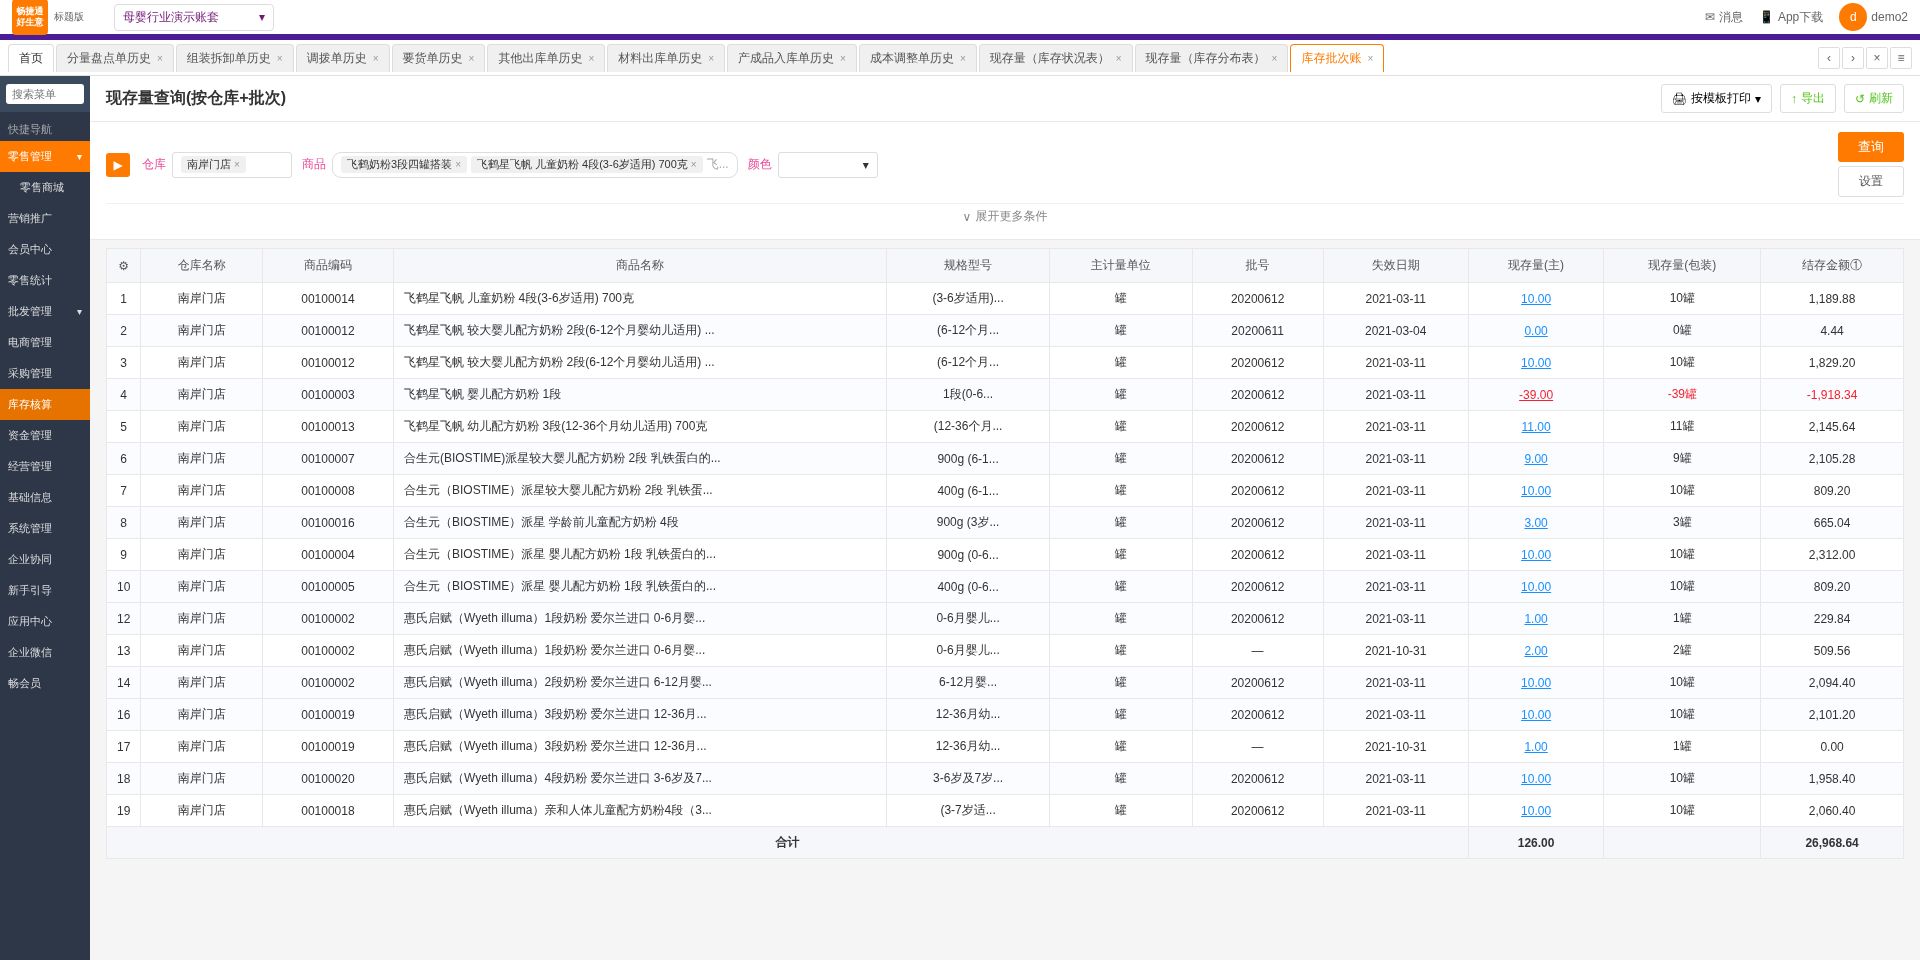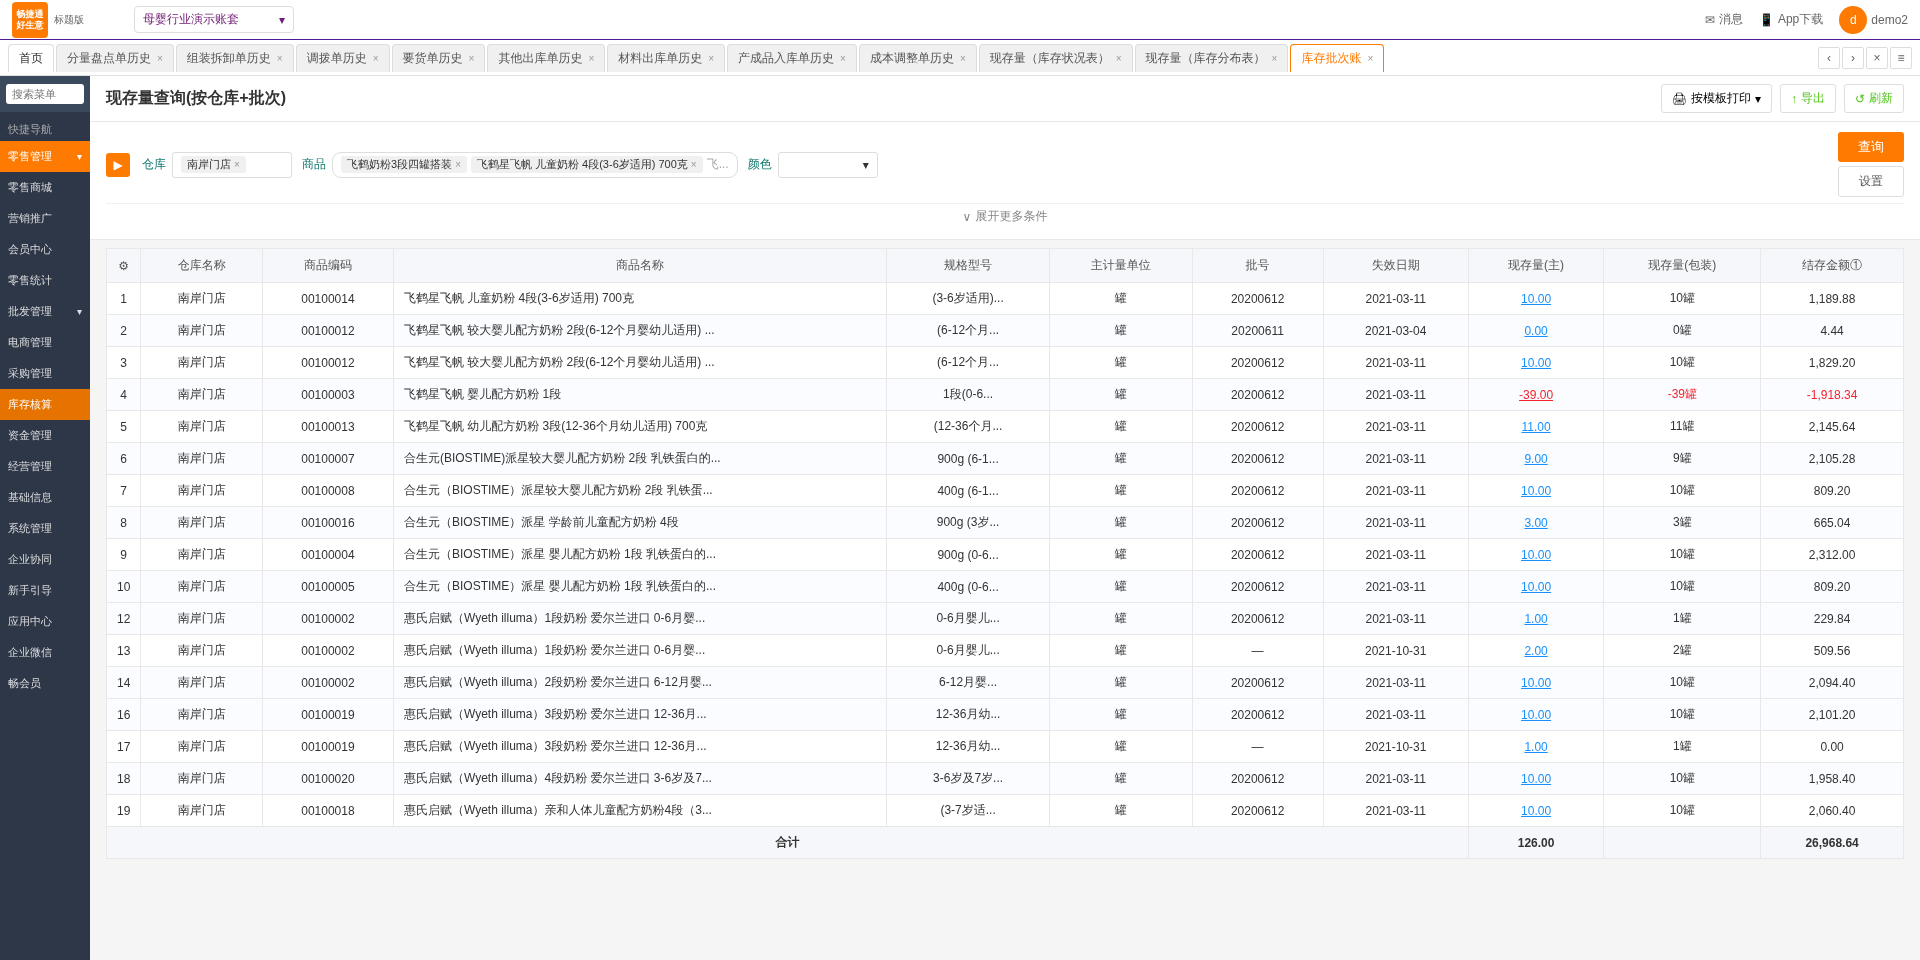--- a/index.html
+++ b/index.html
@@ -1,19 +1,19 @@
 <!DOCTYPE html>
 <html><head>
   <meta charset="utf-8">
   <style>
     * { box-sizing: border-box; margin: 0; padding: 0; }
     body { font-family: 'Microsoft YaHei', Arial, sans-serif; font-size: 12px; background: #f5f5f5; color: #333; height: 960px; overflow: hidden; }
 
     
-    .top-bar { height: 40px; background: #fff; display: flex; align-items: center; padding: 0 12px; border-bottom: 1px solid #4c1d95; gap: 20px; }
+    .top-bar { height: 40px; background: #fff; display: flex; align-items: center; padding: 0 12px; border-bottom: 6px solid #4c1d95; }
     .logo-area { display: flex; align-items: center; gap: 6px; min-width: 90px; }
     .logo-box { width: 36px; height: 36px; background: #ff7a00; border-radius: 4px; display: flex; align-items: center; justify-content: center; color: #fff; font-size: 10px; font-weight: bold; }
     .dropdown-selector { display: flex; align-items: center; gap: 4px; padding: 4px 8px; border: 1px solid #ddd; border-radius: 4px; cursor: pointer; font-size: 12px; color: #701a75; min-width: 160px; }
     .top-right { margin-left: auto; display: flex; align-items: center; gap: 16px; }
     .top-icon-btn { display: flex; align-items: center; gap: 4px; color: #666; cursor: pointer; font-size: 12px; }
     .avatar { width: 28px; height: 28px; border-radius: 50%; background: #ff7a00; display: flex; align-items: center; justify-content: center; color: #fff; font-size: 12px; }
 
     
     .tab-bar { height: 36px; background: #fff; display: flex; align-items: center; padding: 0 8px; border-bottom: 1px solid #e0e0e0; overflow-x: auto; white-space: nowrap; gap: 2px; }
     .tab-bar::-webkit-scrollbar { height: 3px; }
@@ -60,21 +60,21 @@
     .num-neg { color: #f5222d; }
     .footer-row td { background: #f5f7fa; font-weight: bold; color: #333; }
     .col-setting { width: 30px; }
 
     .content-wrapper { display: flex; flex-direction: column; flex: 1; overflow: hidden; }
     .filter-panel { background: #fff; padding: 10px 16px; border-bottom: 1px solid #e8e8e8; }
     .filter-main-row { display: flex; align-items: center; gap: 0; }
     .expand-arrow { width: 24px; height: 24px; background: #ff7a00; color: #fff; display: flex; align-items: center; justify-content: center; border-radius: 3px; cursor: pointer; margin-right: 12px; flex-shrink: 0; }
     .filter-group { display: flex; align-items: center; gap: 10px; flex: 1; }
     .filter-field { display: flex; align-items: center; gap: 6px; }
-    .field-label { color: #0f766e; white-space: nowrap; font-size: 12px; }
+    .field-label { color: #ec4899; white-space: nowrap; font-size: 12px; }
     .field-input { border: 1px solid #ddd; border-radius: 3px; padding: 3px 8px; font-size: 12px; min-height: 26px; display: flex; align-items: center; gap: 4px; background: #fff; min-width: 120px; }
     .field-select { border: 1px solid #ddd; border-radius: 3px; padding: 3px 8px; font-size: 12px; min-height: 26px; display: flex; align-items: center; gap: 4px; background: #fff; min-width: 60px; cursor: pointer; }
     .query-buttons { display: flex; flex-direction: column; gap: 4px; margin-left: 22px; }
     .expand-more-btn { display: flex; align-items: center; justify-content: center; gap: 4px; color: #888; font-size: 12px; cursor: pointer; padding: 4px 0; border-top: 1px solid #f0f0f0; margin-top: 6px; }
   </style>
 </head>
 <body>
 
 <div class="top-bar">
   <div class="logo-area">
@@ -168,21 +168,21 @@
       <input type="text" placeholder="搜索菜单" style="">
     </div>
     <div class="sidebar-nav">
       <div class="sidebar-section-item" style="color:#aaa;font-size:11px;padding:4px 8px;">
         <span>快捷导航</span>
       </div>
       <div class="sidebar-section-item active" style="padding:8px 8px;">
         <span>零售管理</span>
         <span class="sidebar-expand">▾</span>
       </div>
-      <div class="sidebar-section-item" style="padding:8px 8px;">
+      <div class="sidebar-section-item" style="padding:8px 20px;">
         <span>零售商城</span>
       </div>
       <div class="sidebar-section-item" style="padding:8px 8px;">
         <span>营销推广</span>
       </div>
       <div class="sidebar-section-item" style="padding:8px 8px;">
         <span>会员中心</span>
       </div>
       <div class="sidebar-section-item" style="padding:8px 8px;">
         <span>零售统计</span>

